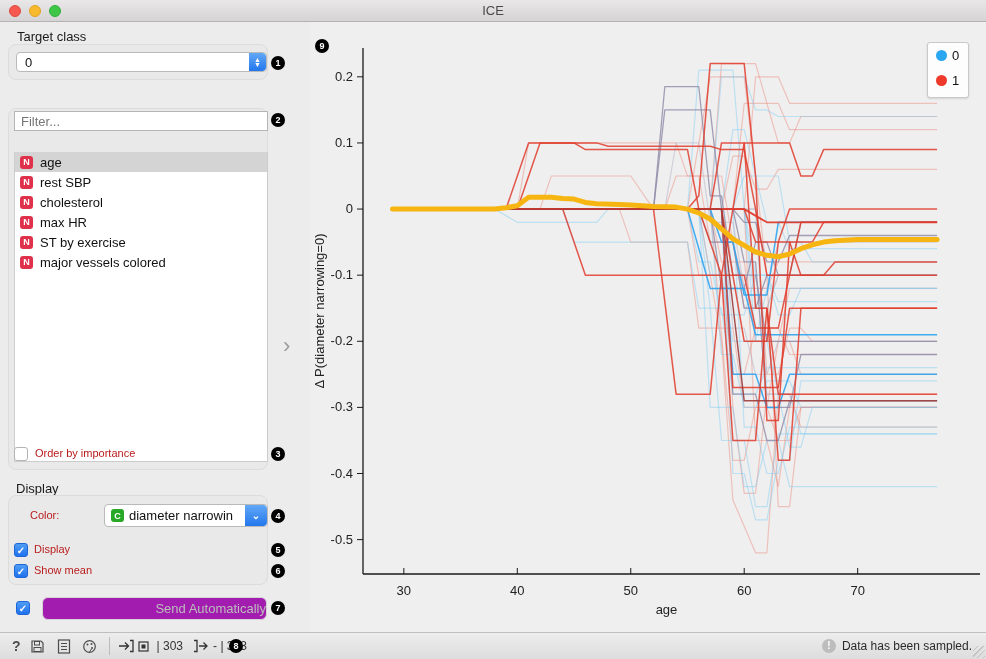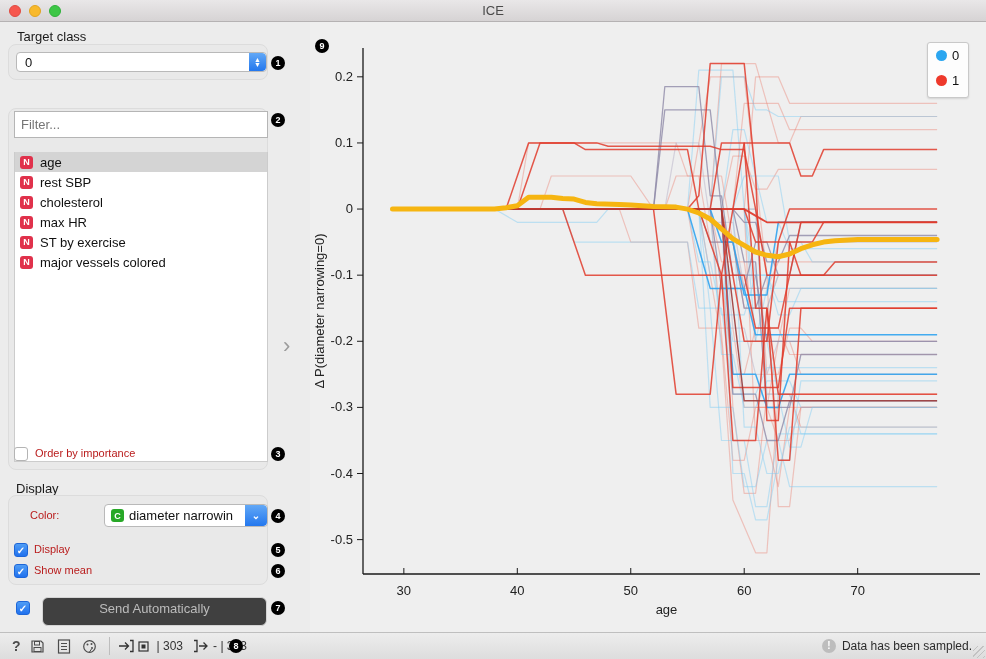--- a/index.html
+++ b/index.html
@@ -43,23 +43,23 @@
   .ficon { width:13px; height:13px; border-radius:3px; background:#e0314b; color:#fff;
     font-size:9px; font-weight:bold; display:flex; align-items:center; justify-content:center;
     margin-right:7px; flex:0 0 13px; }
 
   .cb { position:absolute; width:14px; height:14px; border-radius:3px; background:#fff;
     border:1px solid #b4b4b4; }
   .cb.on { background:linear-gradient(#4f9df5,#2071ee); border:1px solid #1d66d8; color:#fff;
     font-size:10px; font-weight:bold; text-align:center; line-height:13px; }
   .cb-label { position:absolute; font-size:11px; color:#b91c1c; }
 
-  .send-btn { position:absolute; left:42px; top:597px; width:225px; height:29px;
-    background:#404040; border:1px solid #d4d4d4; border-radius:6px; font-size:13px;
-    color:#bcbcbc; text-align:center; line-height:21px; }
+  .send-btn { position:absolute; left:42px; top:597px; width:225px; height:23px;
+    background:#a21caf; border:1px solid #d4d4d4; border-radius:6px; font-size:13px;
+    color:#bcbcbc; text-align:right; line-height:21px; }
 
   .cicon { width:13px; height:13px; border-radius:3px; background:#27a827; color:#fff;
     font-size:9px; font-weight:bold; display:flex; align-items:center; justify-content:center;
     margin:0 5px 0 6px; flex:0 0 13px; }
 
   .splitter { position:absolute; left:283px; top:311px; font-size:22px; color:#9c9c9c; }
 
   
   .plot-area { position:absolute; left:310px; top:22px; width:676px; height:610px; background:#efefef; }
   .legend { position:absolute; left:927px; top:42px; width:42px; height:56px; background:#fdfdfd;
@@ -107,21 +107,21 @@
   <div class="select" style="left:16px; top:30px; width:251px; height:20px;">
     <span class="val">0</span>
     <span class="stepper">
         <span>▲</span>
         <span>▼</span>
       </span>
   </div>
 
   <div class="sec-label" style="left:17px; top:90px;">Feature</div>
   <div class="groupbox" style="left:8px; top:86px; width:260px; height:362px;"></div>
-  <input class="filter-input" style="left: 14px; top: 89px; width: 254px; height: 27px;" placeholder="Filter...">
+  <input class="filter-input" style="left: 14px; top: 89px; width: 254px; height: 20px;" placeholder="Filter...">
   <div class="feat-list">
       <div class="feat-row sel">
         <span class="ficon">N</span>
         <span>age</span>
       </div>
       <div class="feat-row">
         <span class="ficon">N</span>
         <span>rest SBP</span>
       </div>
       <div class="feat-row">

